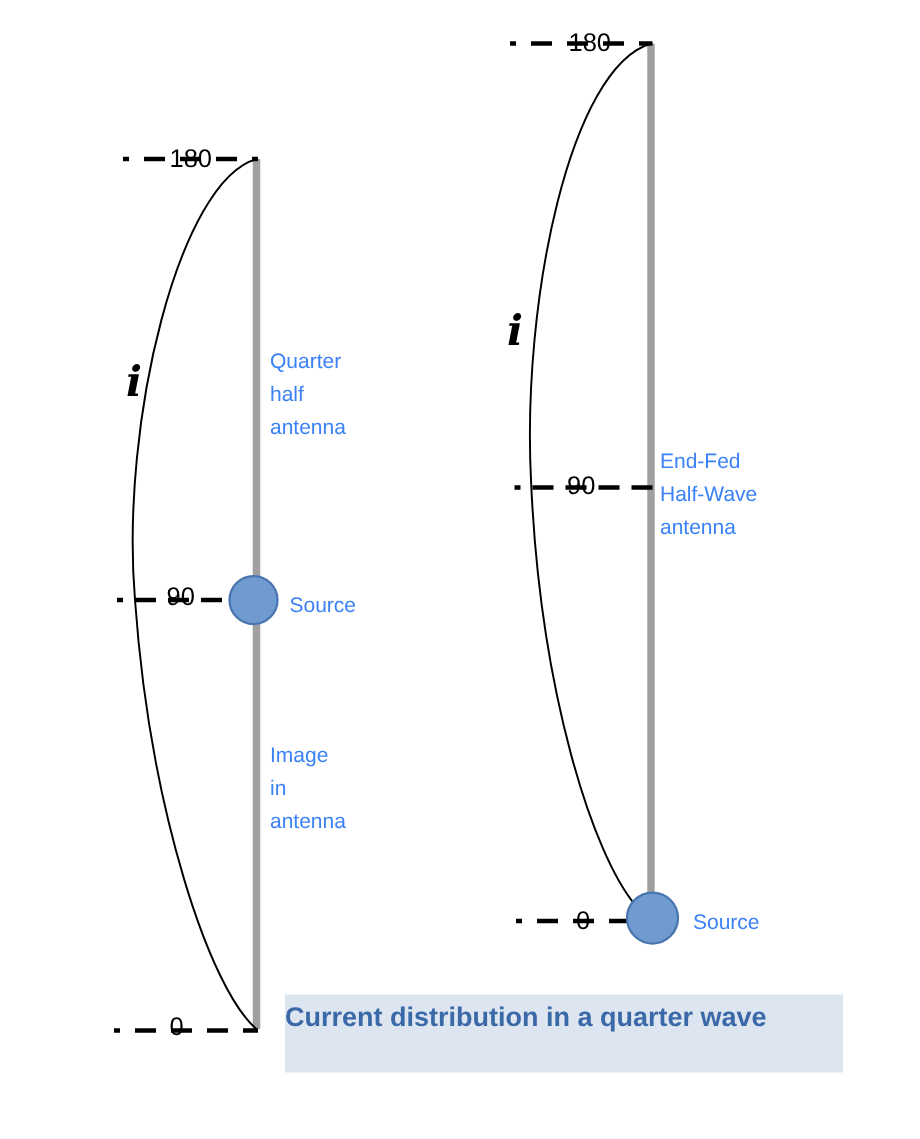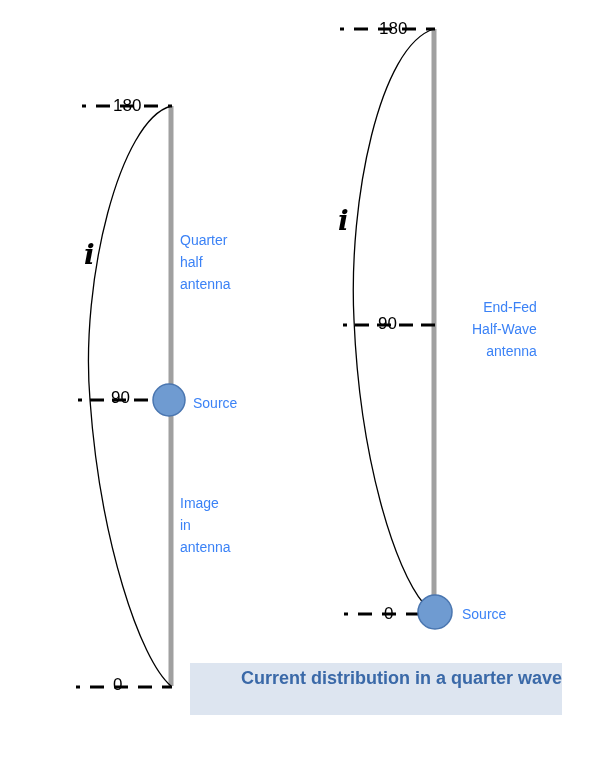--- a/index.html
+++ b/index.html
@@ -1,21 +1,21 @@
 <!DOCTYPE html>
 <html><head>
 <meta charset="utf-8">
 <style>
   html, body { margin:0; padding:0; background:#ffffff; }
   body { width:613px; height:759px; position:relative; overflow:hidden; font-family:"Liberation Sans", sans-serif; }
   svg.diagram { position:absolute; left:0; top:0; }
   .lbl { position:absolute; font-size:14px; color:#3b82f6; line-height:22px; white-space:nowrap; }
   .tick { position:absolute; font-size:17px; color:#000;margin-top:12px; }
   .ivar { position:absolute; font-family:"DejaVu Serif", serif; font-style:italic; font-weight:bold; font-size:28px; color:#000; }
-  .caption { position:absolute; left:190px; top:663px; width:372px; height:52px; background:#dde5f0; color:#3a69a8; font-weight:bold; font-size:18px; text-align:right; line-height:22px; padding-top:4px; box-sizing:border-box; }
+  .caption { position:absolute; left:190px; top:663px; width:372px; height:52px; background:#dde5f0; color:#3a69a8; font-weight:bold; font-size:18px; text-align:left; line-height:22px; padding-top:4px; box-sizing:border-box; }
 </style>
 </head>
 <body>
 
 <svg class="diagram" width="613" height="759" viewBox="0 0 613 759">
 
   <line x1="171" y1="106" x2="171" y2="686" stroke="#a0a0a0" stroke-width="5"></line>
   <line x1="82" y1="106" x2="172" y2="106" stroke="#000" stroke-width="3" stroke-dasharray="4,10,14,10,14,10,14,10,14"></line>
   <line x1="78" y1="400" x2="160" y2="400" stroke="#000" stroke-width="3" stroke-dasharray="4,8,14,8,14,8,14,8"></line>
   <line x1="76" y1="687" x2="172" y2="687" stroke="#000" stroke-width="3" stroke-dasharray="4,10,14,10,14,10,14,10,14"></line>
@@ -45,21 +45,21 @@
   <div>Image</div>
   <div>in</div>
   <div>antenna</div>
 </div>
 
 <div class="tick" style="left:379px; top:7px;">180</div>
 <div class="tick" style="left:378px; top:302px;">90</div>
 <div class="tick" style="left:384px; top:592px;">0</div>
 <div class="ivar" style="left:338px; top:204px;">i</div>
 
-<div class="lbl" style="left:472px; top:296px;text-align:right;">
+<div class="lbl" style="left:440px; top:296px;">
   <div>End-Fed</div>
   <div>Half-Wave</div>
   <div>antenna</div>
 </div>
 <div class="lbl" style="left:462px; top:603px;">Source</div>
 
 <div class="caption">
   <div>Current distribution in a quarter wave</div>
 </div>
 

